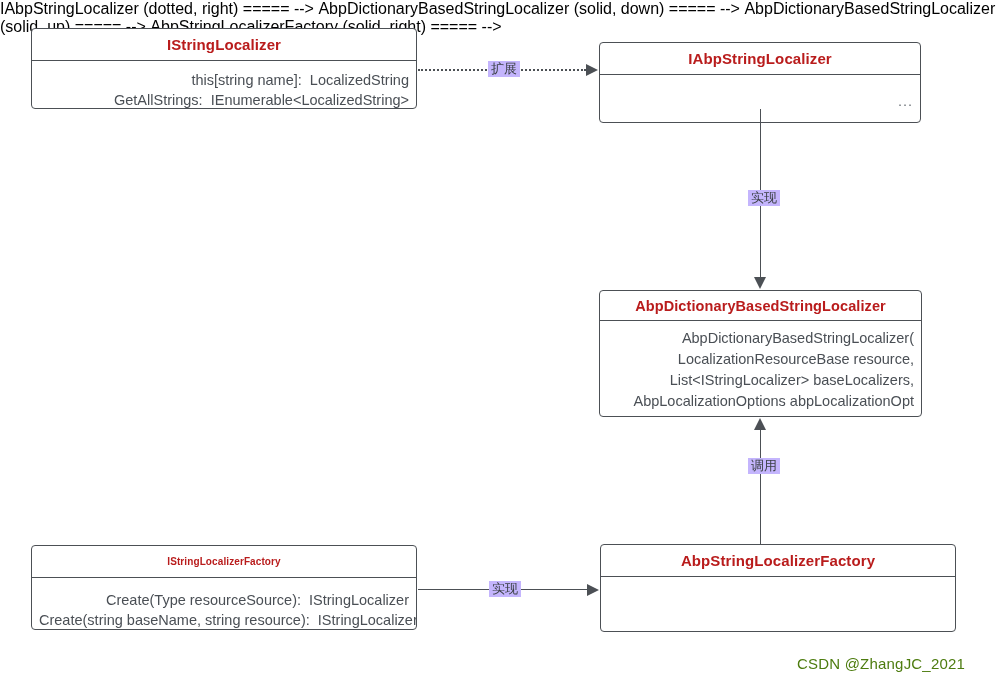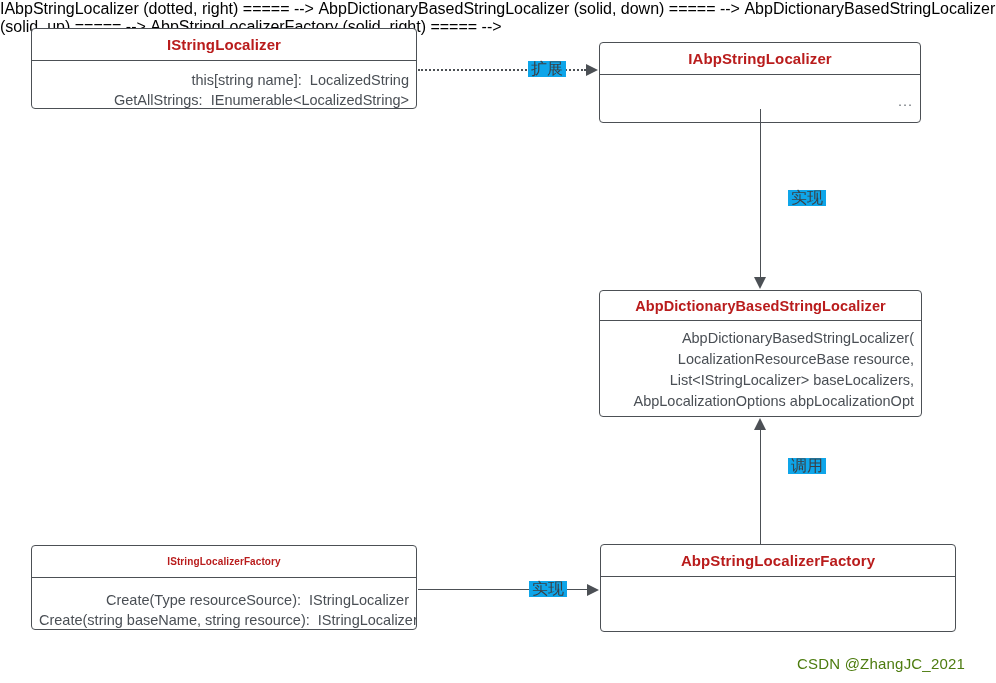--- a/index.html
+++ b/index.html
@@ -86,27 +86,26 @@
   .arrow-up {
     position: absolute;
     width: 0;
     height: 0;
     border-left: 6px solid transparent;
     border-right: 6px solid transparent;
     border-bottom: 12px solid #4c5055;
   }
   .conn-label {
     position: absolute;
-    background: #0ea5e9;
+    background: #c4b5fd;
     color: #3b4045;
-    font-size: 16px;
+    font-size: 13px;
     line-height: 16px;
     padding: 0 3px;
     white-space: nowrap;
-    margin-left: 40px;
   }
   .watermark {
     position: absolute;
     color: #4d7c0f;
     font-size: 15px;
     white-space: nowrap;
     letter-spacing: 0.2px;
   }
 </style>
 </head>

